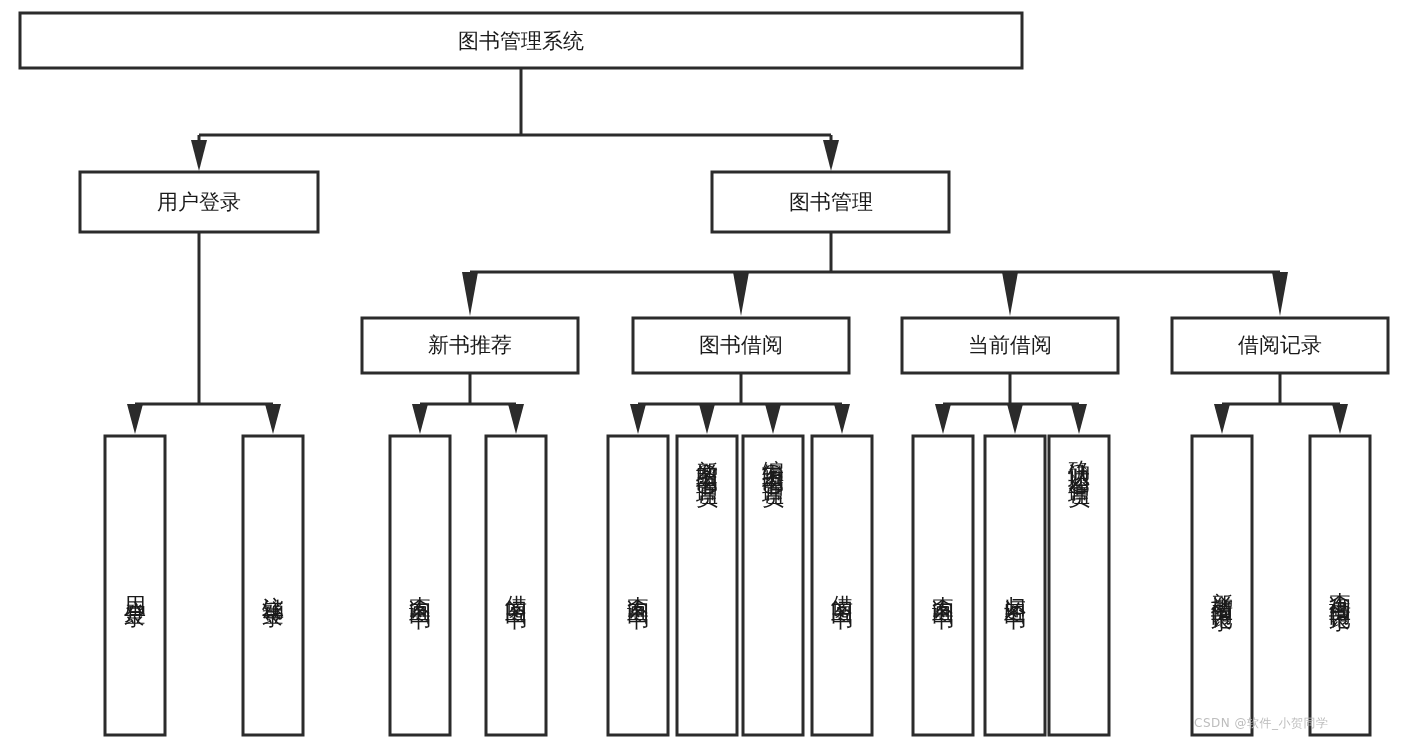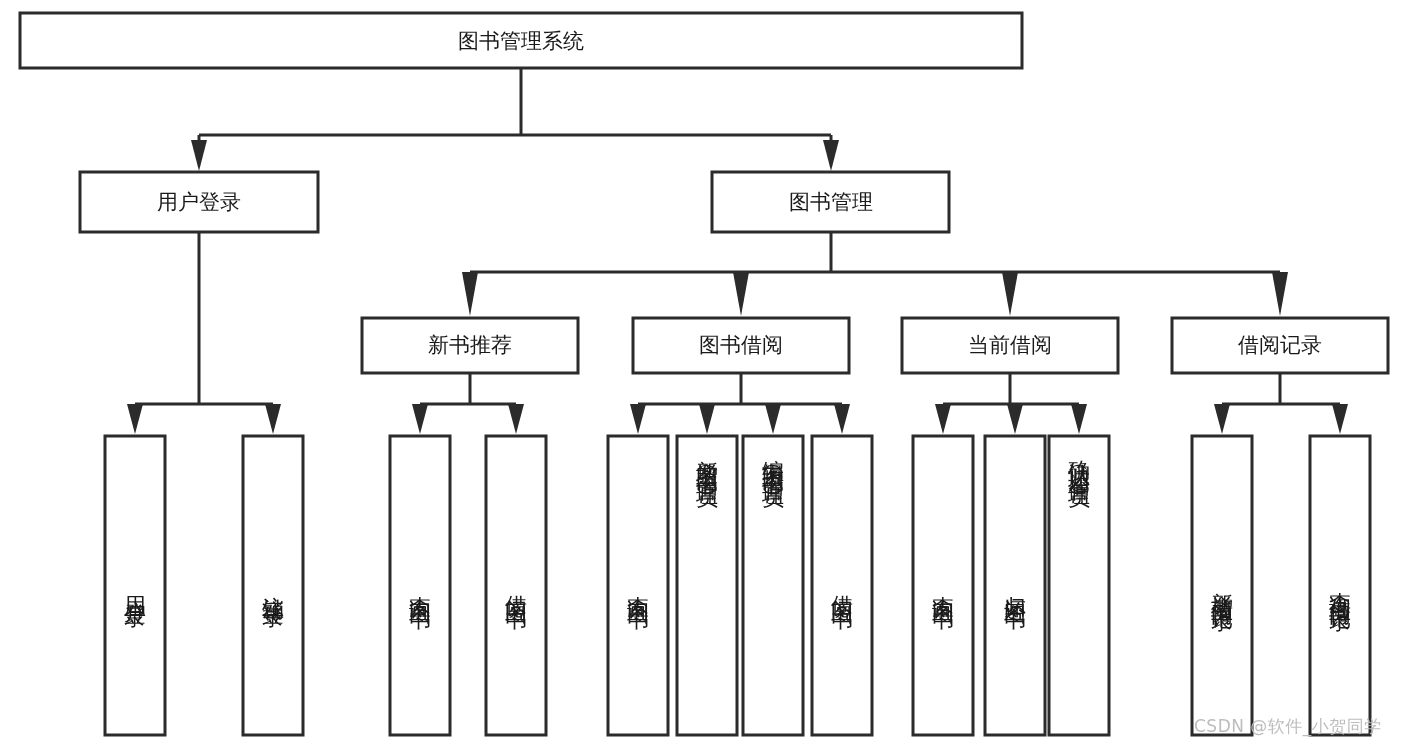--- a/index.html
+++ b/index.html
@@ -63,21 +63,21 @@
     font-size: 22px;
     line-height: 1;
     letter-spacing: 4px;
     color: #1a1a1a;
     white-space: nowrap;
     text-align: center;
   }
   .watermark {
     position: absolute;
     font-family: "DejaVu Sans", "Liberation Sans", sans-serif;
-    font-size: 17px;
+    font-size: 12px;
     color: #bdbdbd;
     white-space: nowrap;
     letter-spacing: 0.5px;
   }
 </style>
 </head>
 <body>
 
 <div id="diagram-root">
 

